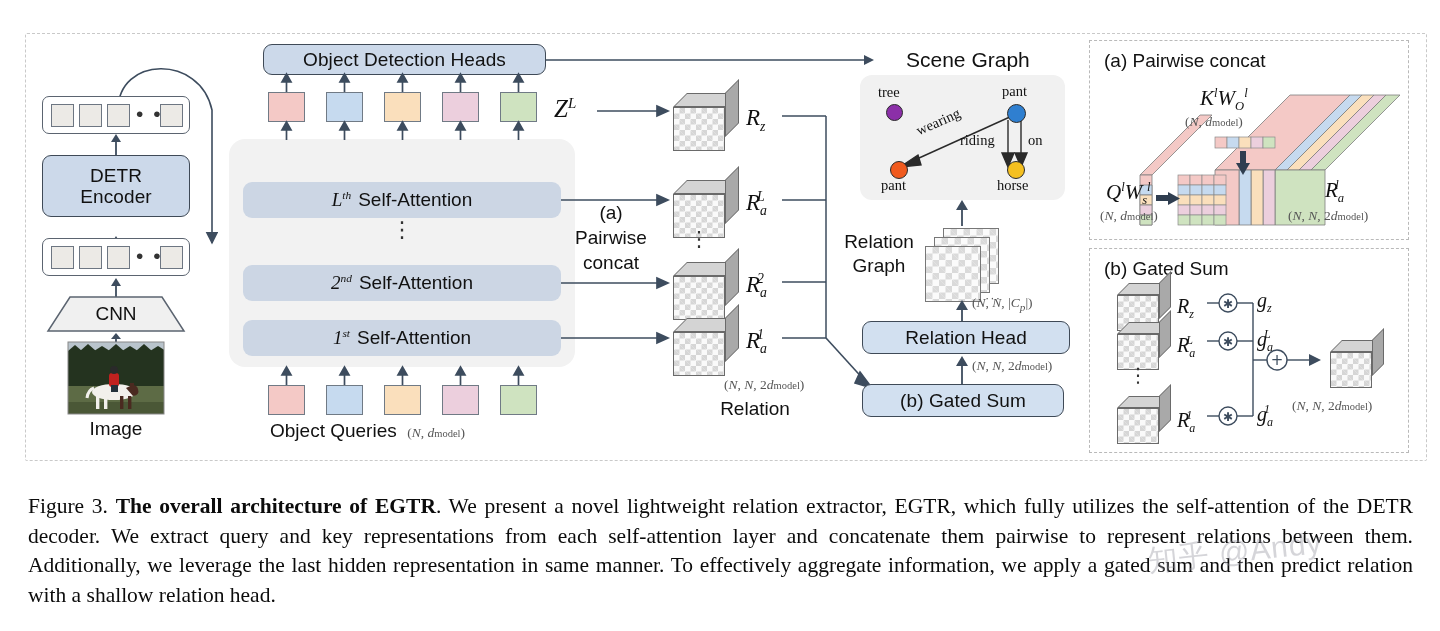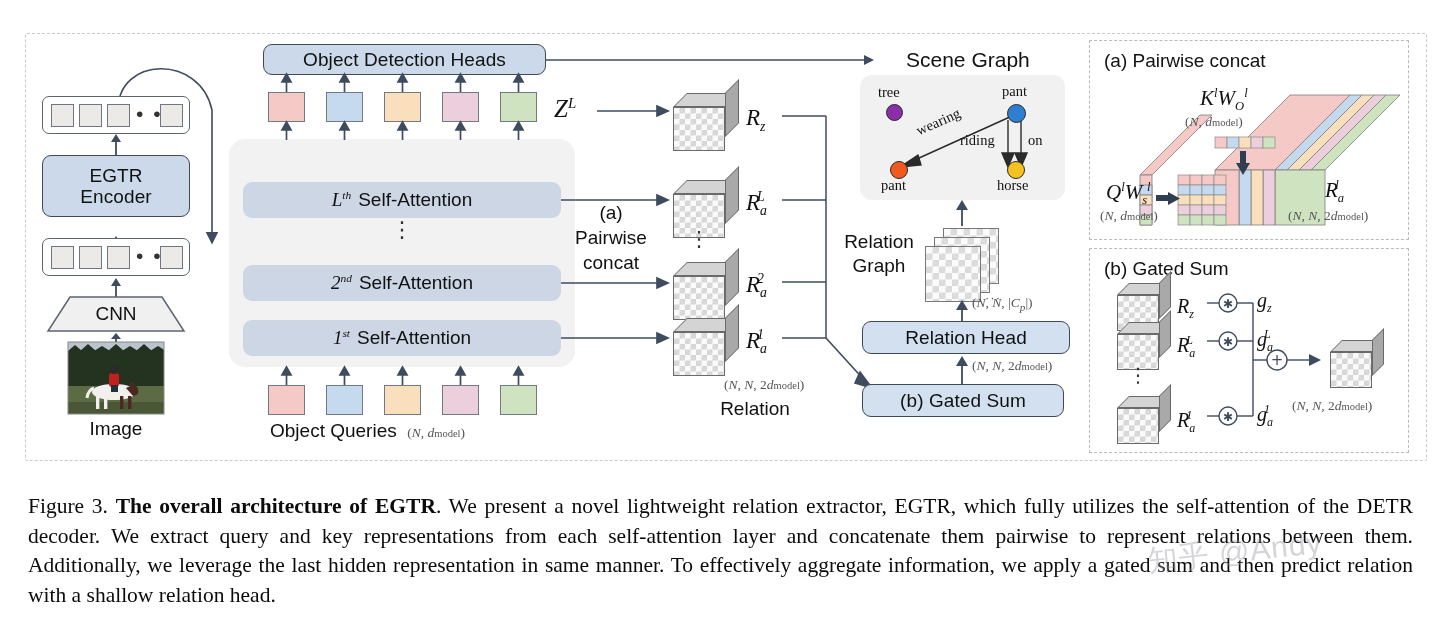--- a/index.html
+++ b/index.html
@@ -110,21 +110,21 @@
     <div class="abs dots" style="left:93px;top:5px">• • •</div>
     <div class="abs tokcell" style="left:117px;top:7px;width:23px;height:23px"></div>
   </div>
 
   <svg class="abs" style="left:106px;top:134px;width:20px;height:22px">
     <line x1="10" y1="22" x2="10" y2="6" stroke="#3d4c5e" stroke-width="1.8"></line>
     <path d="M5,8 L10,0 L15,8 z" fill="#3d4c5e"></path>
   </svg>
 
   <div class="abs rbox" style="left:42px;top:155px;width:148px;height:62px;flex-direction:column;line-height:21px">
-    <span>EGTR</span>
+    <span>DETR</span>
     <span>Encoder</span>
   </div>
 
   <svg class="abs" style="left:106px;top:236px;width:20px;height:22px">
     <line x1="10" y1="22" x2="10" y2="6" stroke="#3d4c5e" stroke-width="1.8"></line>
     <path d="M5,8 L10,0 L15,8 z" fill="#3d4c5e"></path>
   </svg>
 
   <div class="abs plainbox" style="left:42px;top:238px;width:148px;height:38px">
     <div class="abs tokcell" style="left:8px;top:7px;width:23px;height:23px"></div>

